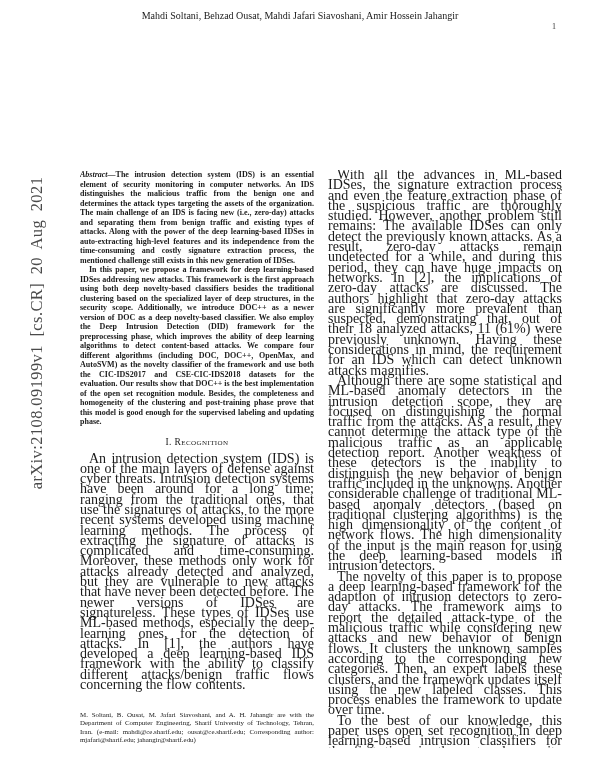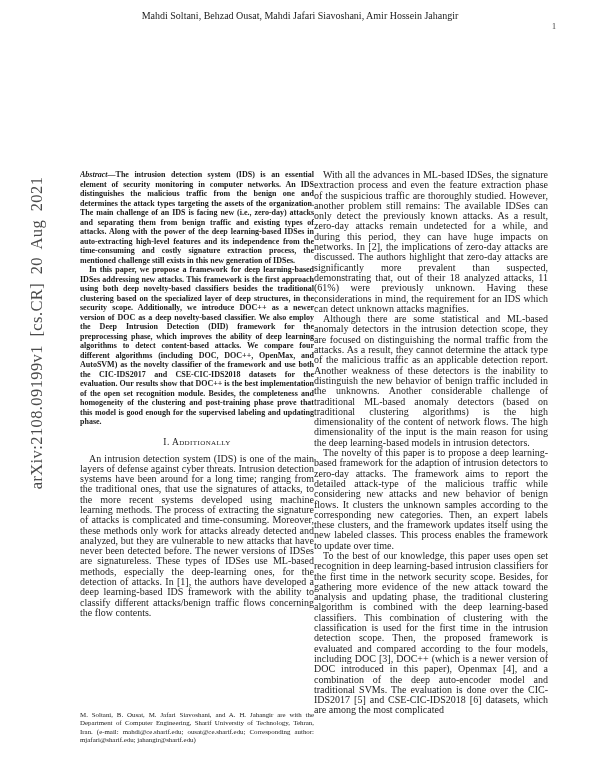--- a/index.html
+++ b/index.html
@@ -47,21 +47,21 @@
     text-align: center;
     font-size: 10px;
   }
   .columns {
     position: absolute;
     left: 80px;
     top: 170px;
     width: 482px;
     height: 578px;
     display: flex;
-    gap: 0;
+    gap: 14px;
     overflow: hidden;
   }
   .col { width: 234px; position: relative; overflow: hidden; }
   .col.left-col { padding-bottom: 40px; }
   p { text-align: justify; hyphens: auto; }
   .abstract {
     font-weight: bold;
     font-size: 8px;
     line-height: 9.5px;
   }
@@ -70,21 +70,21 @@
   .index-terms { margin-top: 8px; }
   .section-heading {
     font-size: 9.5px;
     font-weight: normal;
     font-variant: small-caps;
     text-align: center;
     margin: 10px 0 7px;
     letter-spacing: 0.4px;
   }
   .body-text {
-    font-size: 10px;
+    font-size: 14px;
     line-height: 10.3px;
   }
   .footnote {
     position: absolute;
     bottom: 4px;
     left: 0;
     width: 234px;
     font-size: 6.9px;
     line-height: 8.2px;
     text-align: justify;
@@ -101,21 +101,21 @@
   <div class="arxiv-stamp">arXiv:2108.09199v1 [cs.CR] 20 Aug 2021</div>
 
 
   <div class="authors">Mahdi Soltani, Behzad Ousat, Mahdi Jafari Siavoshani, Amir Hossein Jahangir</div>
 
   <div class="columns">
 
     <div class="col left-col">
       <p class="abstract"><span class="lead-label">Abstract—</span><span>The intrusion detection system (IDS) is an essential element of security monitoring in computer networks. An IDS distinguishes the malicious traffic from the benign one and determines the attack types targeting the assets of the organization. The main challenge of an IDS is facing new (i.e., zero-day) attacks and separating them from benign traffic and existing types of attacks. Along with the power of the deep learning-based IDSes in auto-extracting high-level features and its independence from the time-consuming and costly signature extraction process, the mentioned challenge still exists in this new generation of IDSes.</span></p>
       <p class="abstract indent">In this paper, we propose a framework for deep learning-based IDSes addressing new attacks. This framework is the first approach using both deep novelty-based classifiers besides the traditional clustering based on the specialized layer of deep structures, in the security scope. Additionally, we introduce DOC++ as a newer version of DOC as a deep novelty-based classifier. We also employ the Deep Intrusion Detection (DID) framework for the preprocessing phase, which improves the ability of deep learning algorithms to detect content-based attacks. We compare four different algorithms (including DOC, DOC++, OpenMax, and AutoSVM) as the novelty classifier of the framework and use both the CIC-IDS2017 and CSE-CIC-IDS2018 datasets for the evaluation. Our results show that DOC++ is the best implementation of the open set recognition module. Besides, the completeness and homogeneity of the clustering and post-training phase prove that this model is good enough for the supervised labeling and updating phase.</p>
-      <h2 class="section-heading">I. Additionally</h2>
+      <h2 class="section-heading">I. Recognition</h2>
       <p class="body-text indent">An intrusion detection system (IDS) is one of the main layers of defense against cyber threats. Intrusion detection systems have been around for a long time; ranging from the traditional ones, that use the signatures of attacks, to the more recent systems developed using machine learning methods. The process of extracting the signature of attacks is complicated and time-consuming. Moreover, these methods only work for attacks already detected and analyzed, but they are vulnerable to new attacks that have never been detected before. The newer versions of IDSes are signatureless. These types of IDSes use ML-based methods, especially the deep-learning ones, for the detection of attacks. In [1], the authors have developed a deep learning-based IDS framework with the ability to classify different attacks/benign traffic flows concerning the flow contents.</p>
       <div class="footnote">M. Soltani, B. Ousat, M. Jafari Siavoshani, and A. H. Jahangir are with the Department of Computer Engineering, Sharif University of Technology, Tehran, Iran. (e-mail: mahdi@ce.sharif.edu; ousat@ce.sharif.edu; Corresponding author: mjafari@sharif.edu; jahangir@sharif.edu)</div>
     </div>
 
     <div class="col">
       <p class="body-text indent">With all the advances in ML-based IDSes, the signature extraction process and even the feature extraction phase of the suspicious traffic are thoroughly studied. However, another problem still remains: The available IDSes can only detect the previously known attacks. As a result, zero-day attacks remain undetected for a while, and during this period, they can have huge impacts on networks. In [2], the implications of zero-day attacks are discussed. The authors highlight that zero-day attacks are significantly more prevalent than suspected, demonstrating that, out of their 18 analyzed attacks, 11 (61%) were previously unknown. Having these considerations in mind, the requirement for an IDS which can detect unknown attacks magnifies.</p>
       <p class="body-text indent">Although there are some statistical and ML-based anomaly detectors in the intrusion detection scope, they are focused on distinguishing the normal traffic from the attacks. As a result, they cannot determine the attack type of the malicious traffic as an applicable detection report. Another weakness of these detectors is the inability to distinguish the new behavior of benign traffic included in the unknowns. Another considerable challenge of traditional ML-based anomaly detectors (based on traditional clustering algorithms) is the high dimensionality of the content of network flows. The high dimensionality of the input is the main reason for using the deep learning-based models in intrusion detectors.</p>
       <p class="body-text indent">The novelty of this paper is to propose a deep learning-based framework for the adaption of intrusion detectors to zero-day attacks. The framework aims to report the detailed attack-type of the malicious traffic while considering new attacks and new behavior of benign flows. It clusters the unknown samples according to the corresponding new categories. Then, an expert labels these clusters, and the framework updates itself using the new labeled classes. This process enables the framework to update over time.</p>
       <p class="body-text indent">To the best of our knowledge, this paper uses open set recognition in deep learning-based intrusion classifiers for the first time in the network security scope. Besides, for gathering more evidence of the new attack toward the analysis and updating phase, the traditional clustering algorithm is combined with the deep learning-based classifiers. This combination of clustering with the classification is used for the first time in the intrusion detection scope. Then, the proposed framework is evaluated and compared according to the four models, including DOC [3], DOC++ (which is a newer version of DOC introduced in this paper), Openmax [4], and a combination of the deep auto-encoder model and traditional SVMs. The evaluation is done over the CIC-IDS2017 [5] and CSE-CIC-IDS2018 [6] datasets, which are among the most complicated</p>
     </div>

